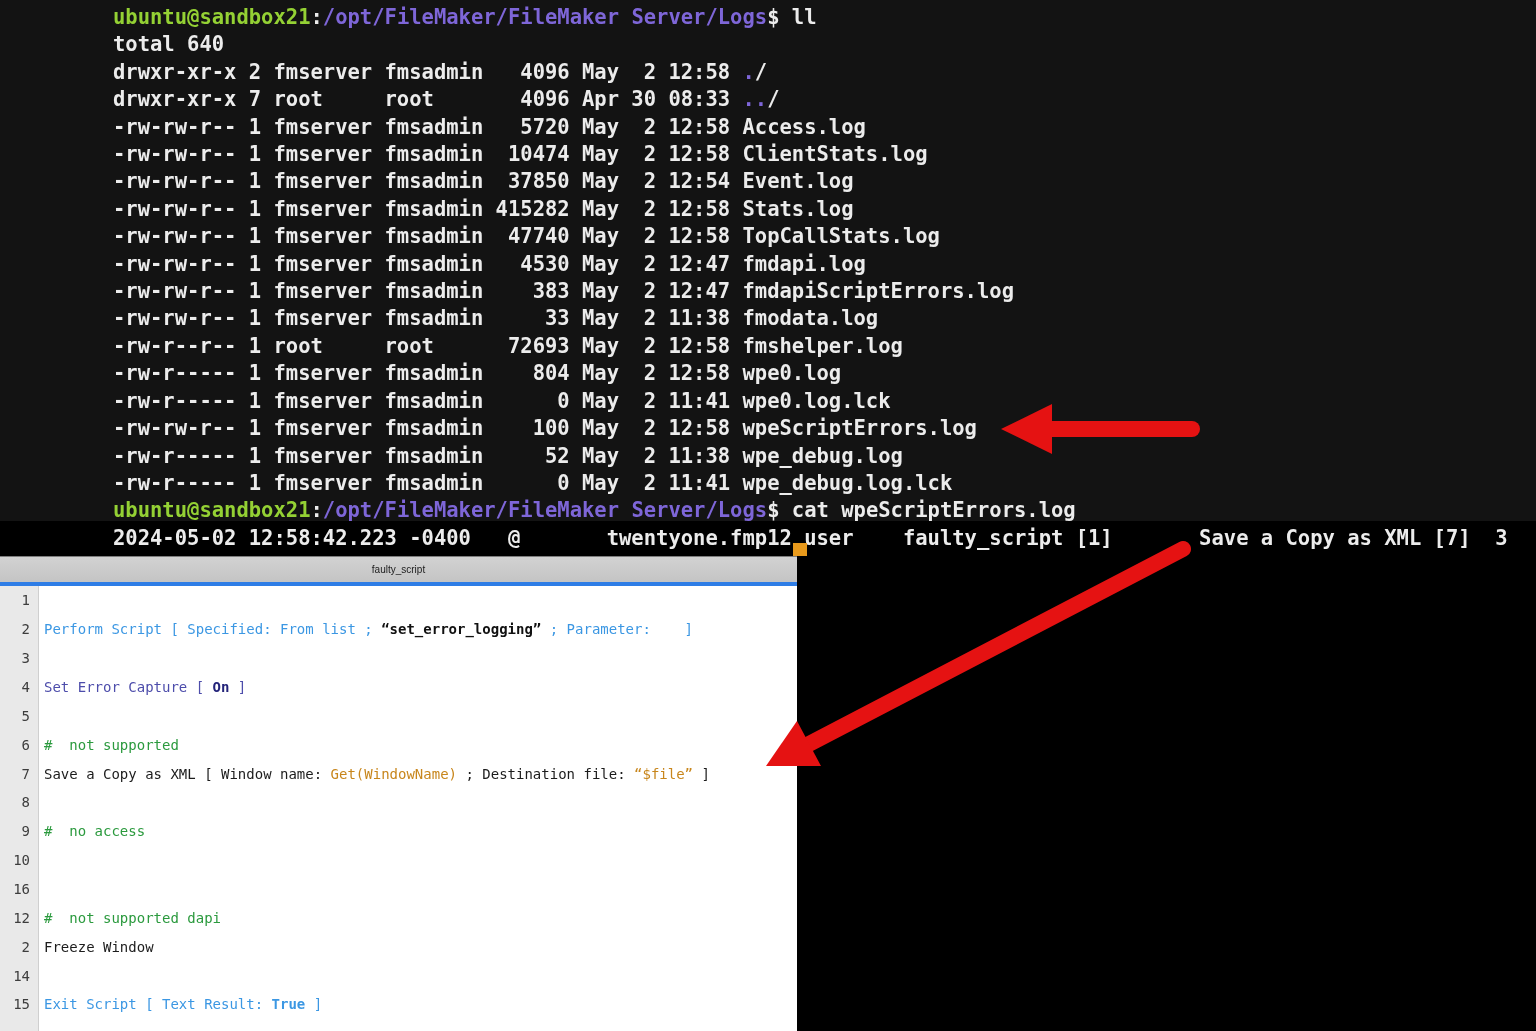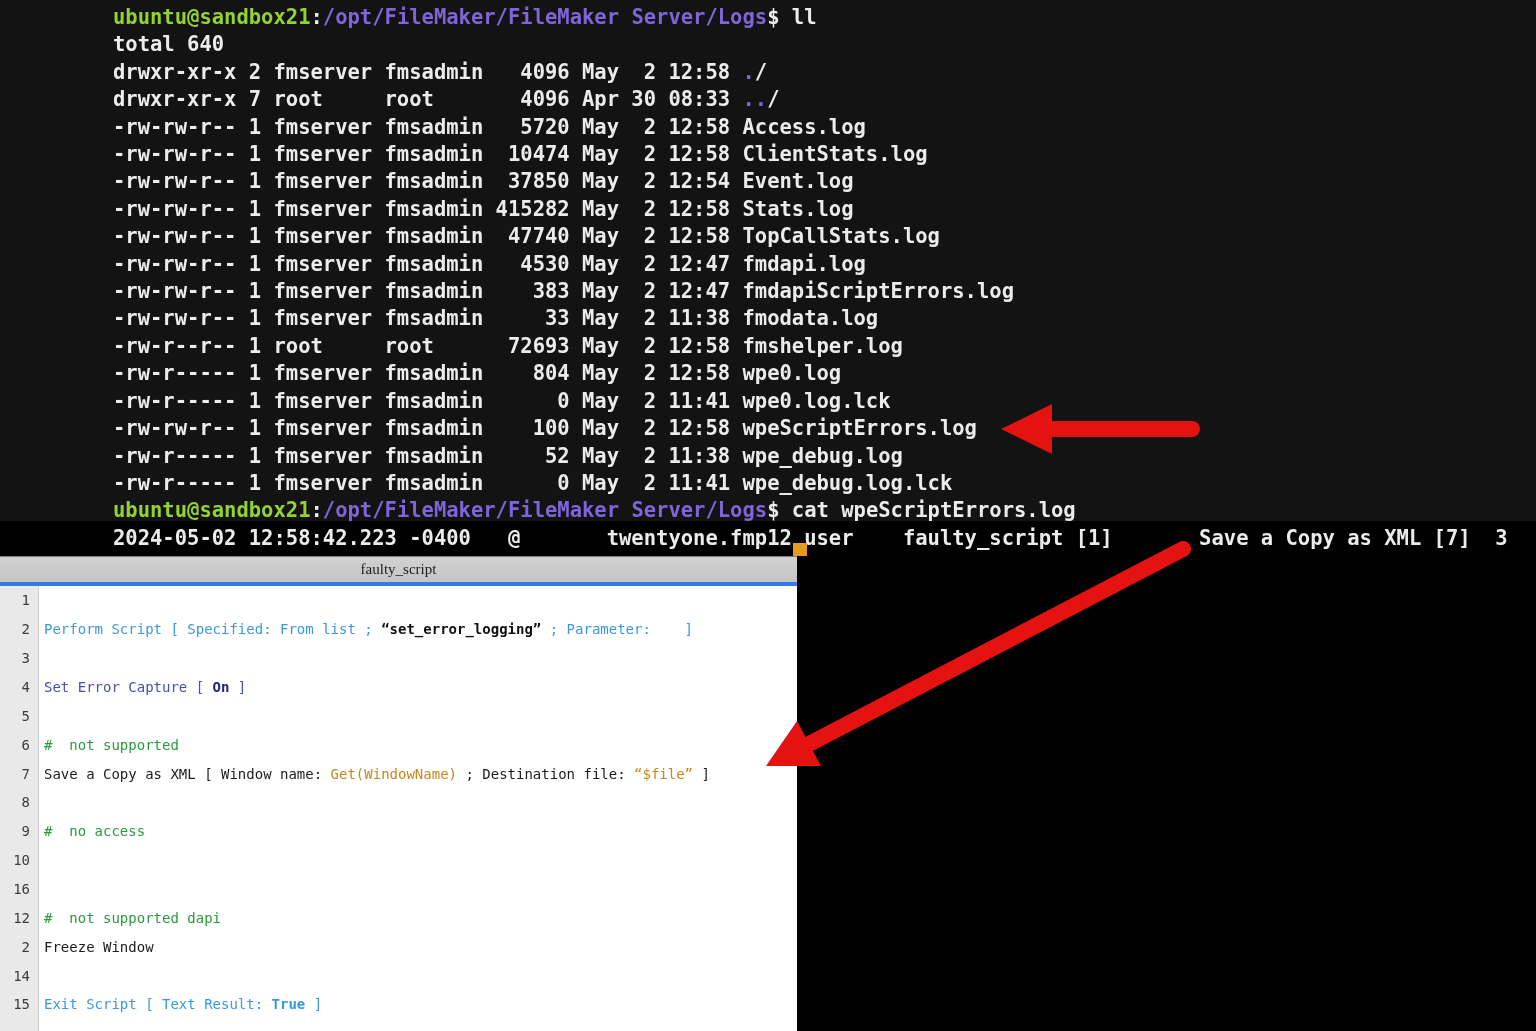--- a/index.html
+++ b/index.html
@@ -14,21 +14,21 @@
   .t-w { color:#ececec; }
   .t-g { color:#94d134; }
   .t-p { color:#7e66d8; }
 
   .term-cursor { position:absolute; left:793px; top:543px; width:14px; height:13px; background:#e89a1c; z-index:15; }
 
   
   .fm-window { position:absolute; left:0; top:556px; width:797px; height:475px; background:#fff; z-index:10; }
   .fm-titlebar { height:26px; background:linear-gradient(#d2d2d2,#c4c4c4); border-top:1px solid #7d7d7d;
                  display:flex; align-items:center; justify-content:center; }
-  .fm-title { font-family:Liberation Serif, serif; font-size:15px; color:#1c1c1c; }
+  .fm-title { font-family:Liberation Sans, sans-serif; font-size:10px; color:#1c1c1c; }
   .fm-bluebar { height:4px; background:#2e7de6; }
   .fm-content { position:relative; height:445px; overflow:hidden;
                 background:linear-gradient(to right, #e9e9e9 38px, #cfcfcf 38px, #cfcfcf 39px, #ffffff 39px); }
   .srow { display:flex; align-items:center; height:28.86px; }
   .snum { width:38px; flex:0 0 38px; text-align:right; padding-right:8px;
           font:400 14px "DejaVu Sans Mono", monospace; color:#3d3d3d; }
   .scode { padding-left:6px; font:400 14px "DejaVu Sans Mono", monospace; white-space:pre; }
   .s-bl  { color:#3b97e3; }
   .s-blb { color:#3b97e3; font-weight:700; }
   .s-bk  { color:#111111; font-weight:700; }

